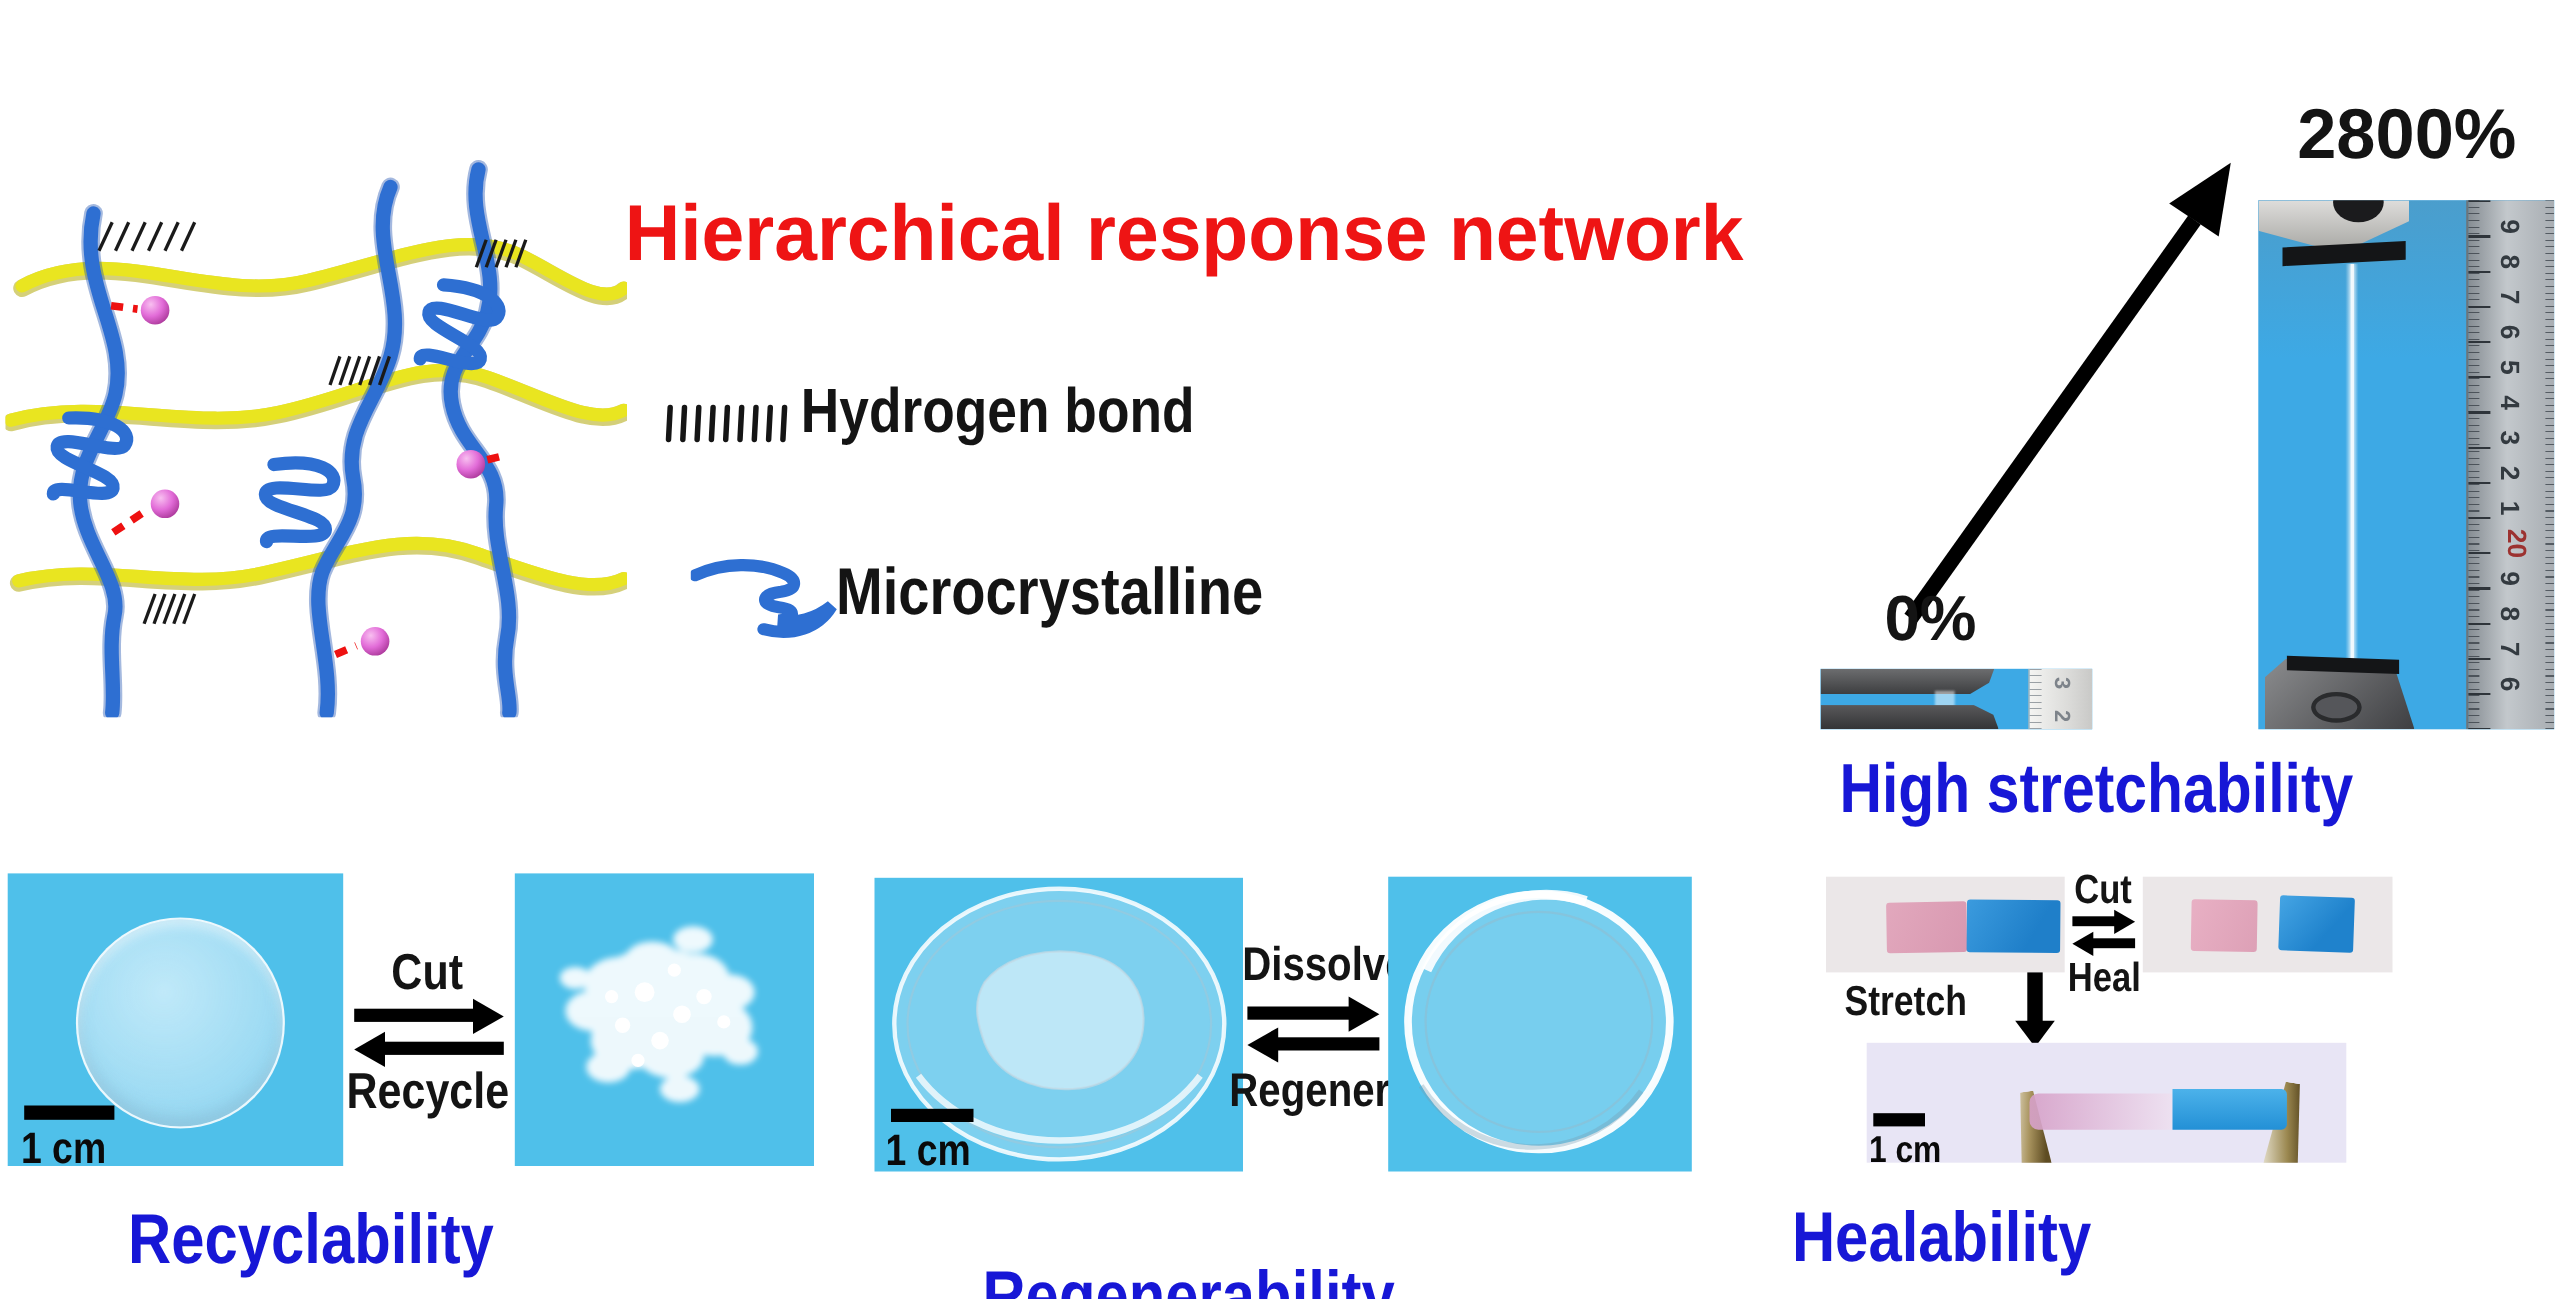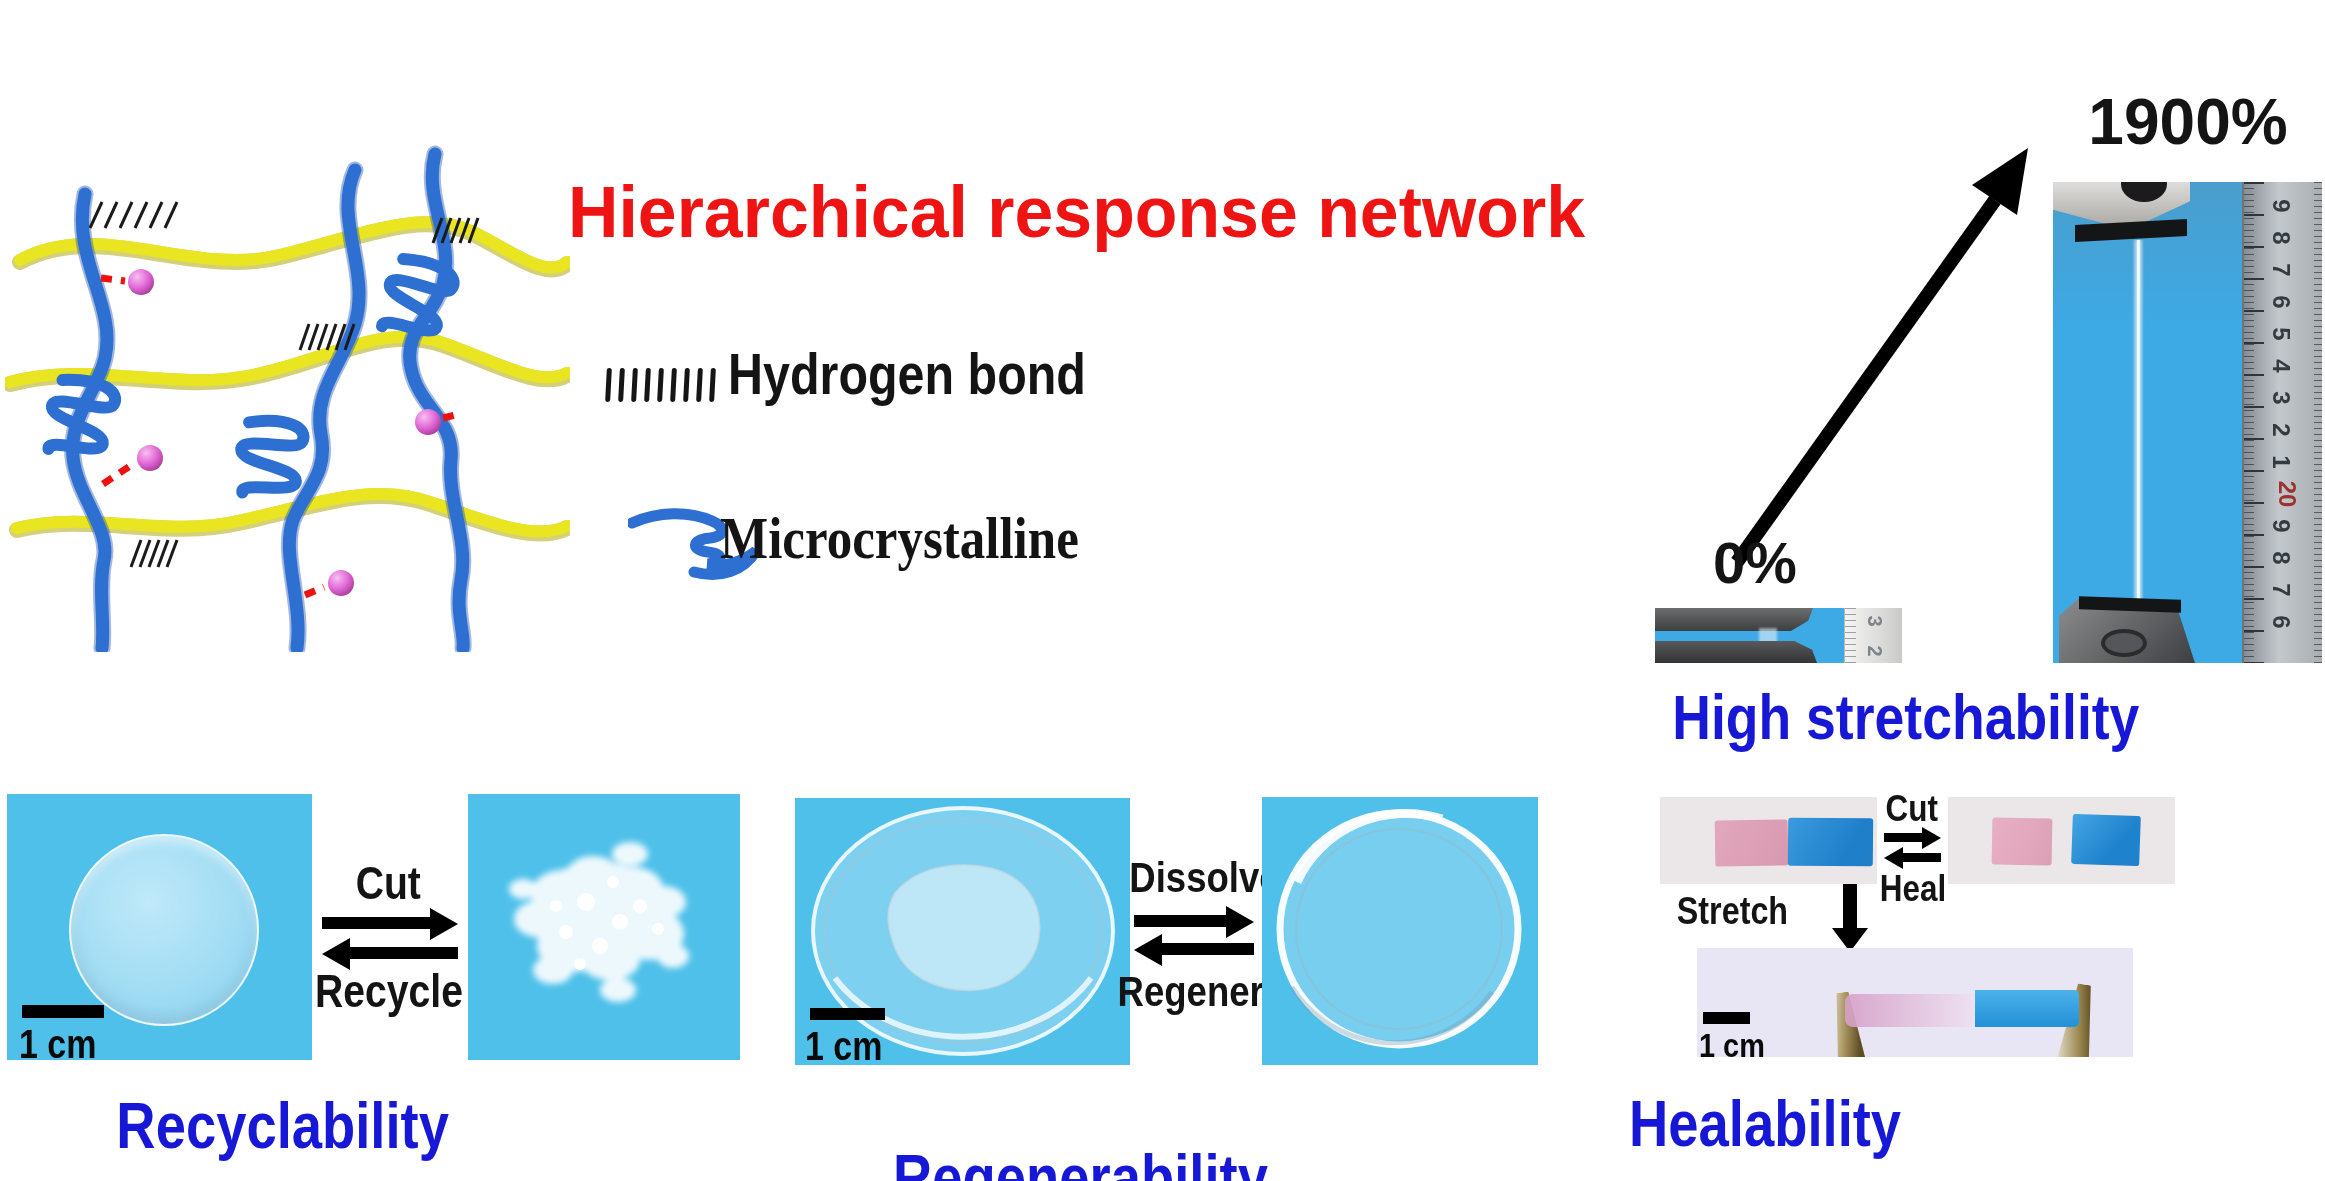--- a/index.html
+++ b/index.html
@@ -167,26 +167,26 @@
       <i class="hbar"></i>
       <i class="hbar"></i>
   </div>
   <div class="abs nowrap" style="left:728px;top:346px;font-size:57px;color:#141414;line-height:1;">
     <span class="cxl">Hydrogen bond</span>
   </div>
 
   <svg class="abs" style="left:628px;top:505px;" width="140" height="78" viewBox="0 0 140 78">
     <path d="M 4 18 C 30 6, 62 6, 84 16 C 98 22, 97 31, 82 33 C 63 35, 63 45, 80 47 C 96 49, 96 57, 80 59 C 95 63, 114 57, 128 46 C 116 66, 92 74, 66 67" fill="none" stroke="var(--chain-blue)" stroke-width="11" stroke-linecap="round"></path>
   </svg>
-  <div class="abs nowrap" style="left:720px;top:508px;font-size:60px;color:#141414;line-height:1;font-family:Liberation Serif, serif;">
+  <div class="abs nowrap" style="left:760px;top:508px;font-size:60px;color:#141414;line-height:1;">
     <span class="cxl">Microcrystalline</span>
   </div>
 
   <div class="abs nowrap" style="left:2088px;top:90px;width:200px;text-align:center;font-size:64px;color:#141414;line-height:1;">
-    <span>1900%</span>
+    <span>2800%</span>
   </div>
 
   <svg class="abs" style="left:1700px;top:128px;" width="345" height="450" viewBox="0 0 345 450">
     <line x1="37" y1="434" x2="295" y2="72" stroke="#000" stroke-width="14"></line>
     <polygon points="328,20 317,87 272,57" fill="#000"></polygon>
   </svg>
 
   <div class="photo" style="left:2053px;top:182px;width:269px;height:481px;background:var(--stretch-blue);">
     <div class="abs" style="left:0;top:0;right:0;height:30%;
          background:linear-gradient(to bottom,rgba(110,128,140,.28),rgba(110,128,140,0));"></div>

